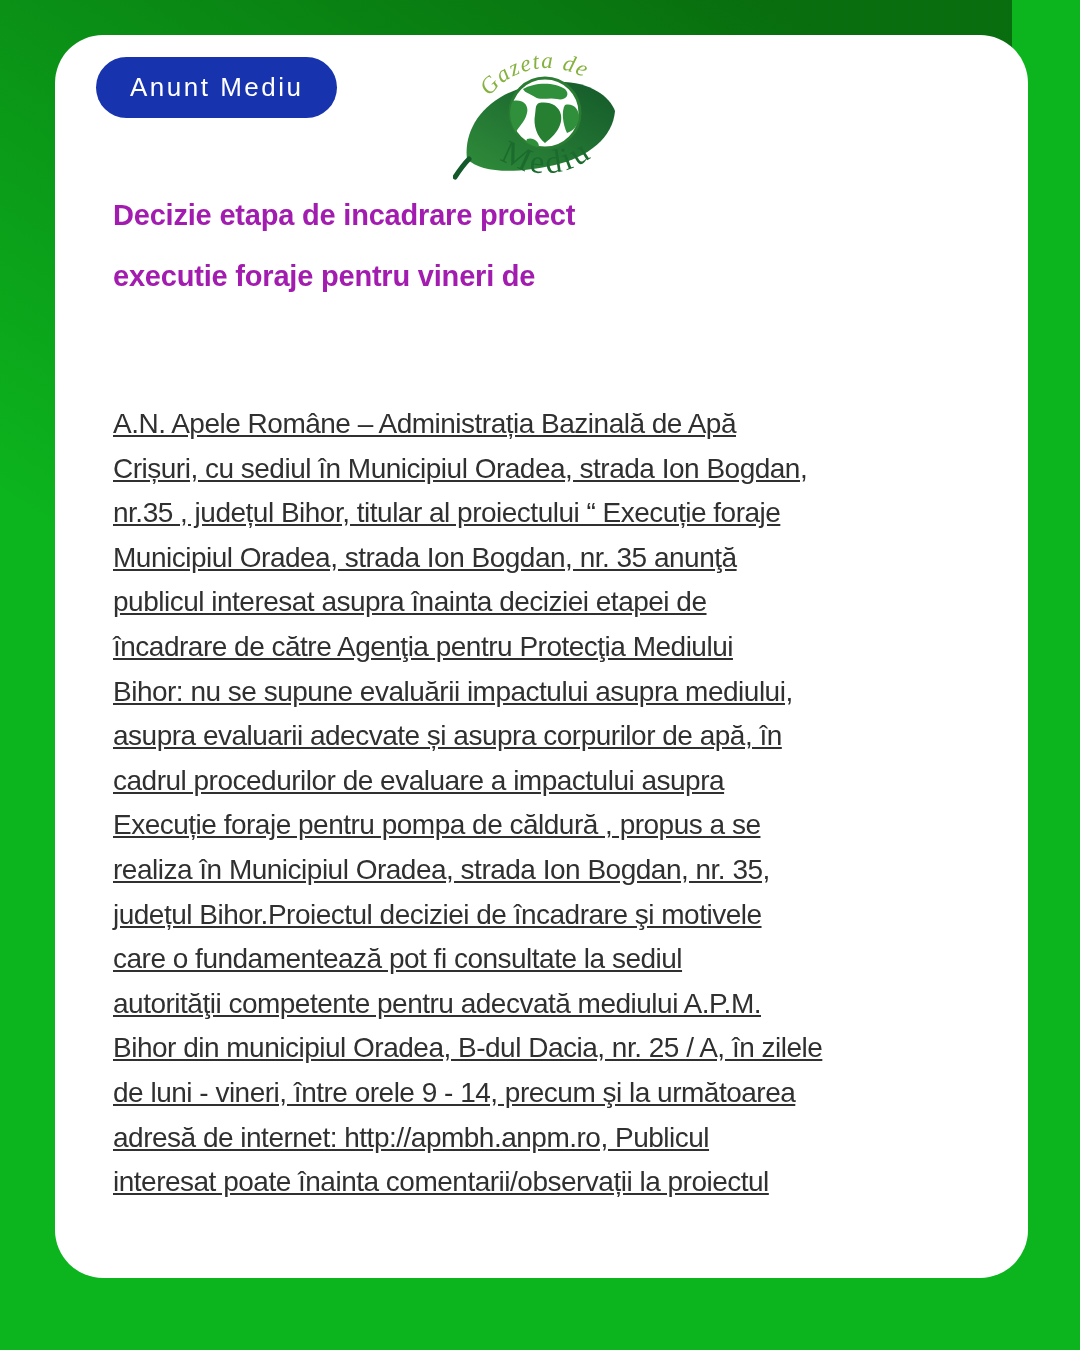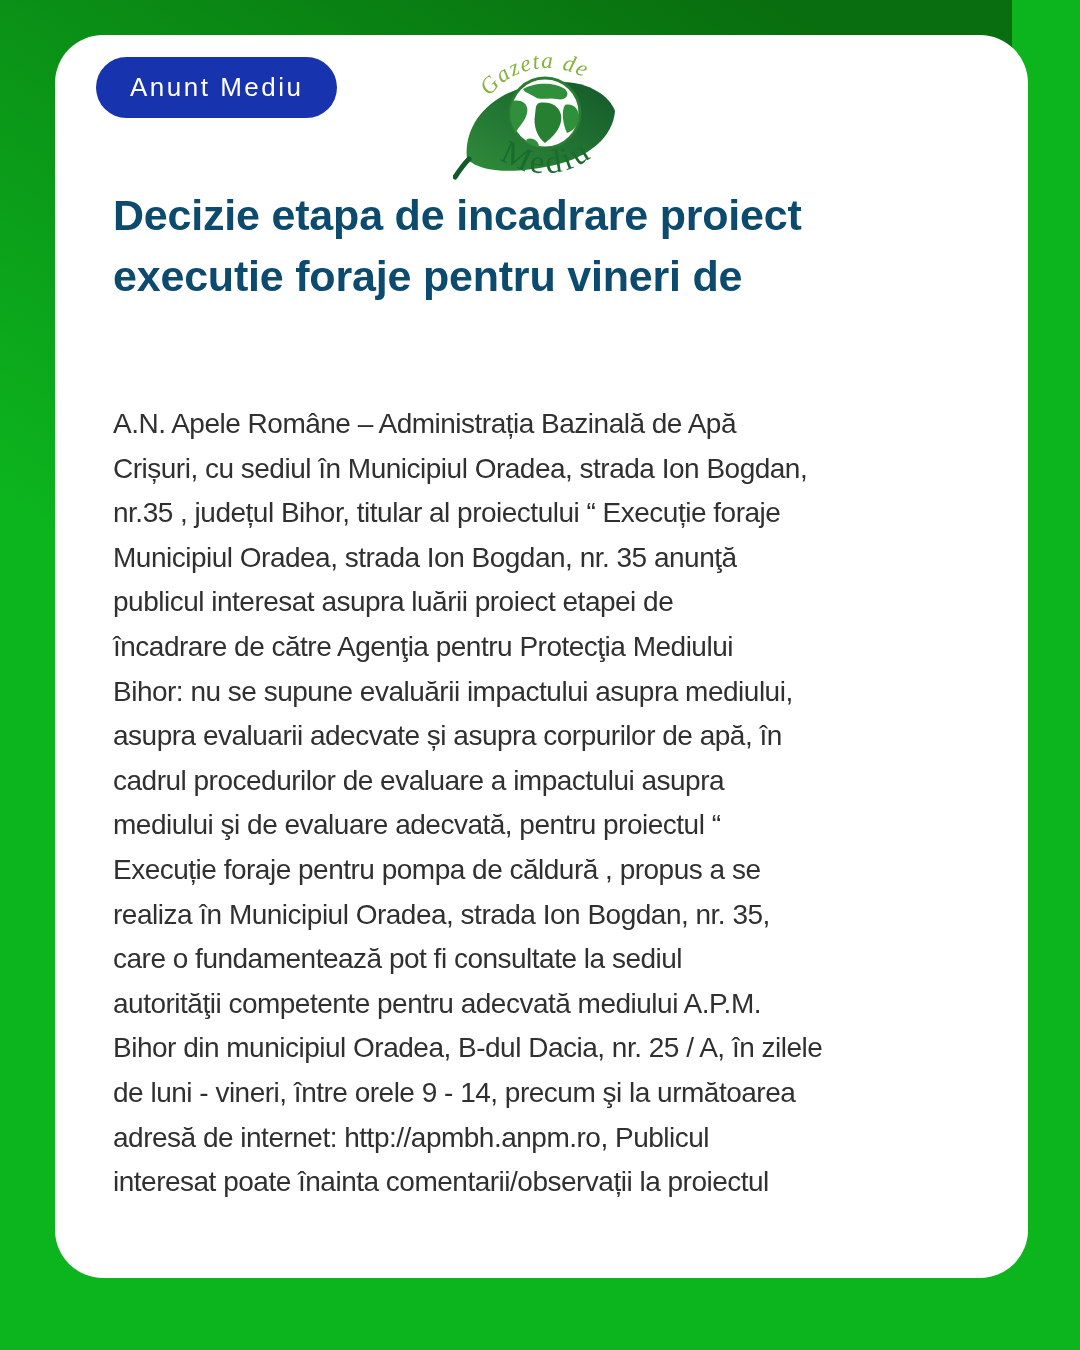--- a/index.html
+++ b/index.html
@@ -24,28 +24,29 @@
   }
   .badge span{
     color:#ffffff;font-size:26px;letter-spacing:2.5px;font-weight:400;
   }
   .logo{
     position:absolute;left:50%;transform:translateX(-50%);top:4px;
     width:178px;height:150px;
   }
   .title{
     position:absolute;left:58px;top:150px;width:900px;
-    color:#0c4a6e;font-size:43px;font-weight:700;line-height:61px;
+    color:#a21caf;font-size:29px;font-weight:700;line-height:61px;
     letter-spacing:-0.2px;
   }
   .title .title-line{white-space:nowrap;}
   .body-text{
     position:absolute;left:58px;top:367px;width:905px;
     color:#303030;font-size:28px;line-height:44.6px;letter-spacing:-0.5px;
     font-weight:400;
+    text-decoration:underline;
   }
   .body-text .body-line{white-space:nowrap;}
 </style>
 </head>
 <body>
 
 <div class="bg-shade"></div>
 
 <div class="card">
 
@@ -93,28 +94,28 @@
   <div class="title">
       <div class="title-line">Decizie etapa de incadrare proiect</div>
       <div class="title-line">executie foraje pentru vineri de</div>
     </div>
 
   <div class="body-text">
       <div class="body-line">A.N. Apele Române – Administrația Bazinală de Apă</div>
       <div class="body-line">Crișuri, cu sediul în Municipiul Oradea, strada Ion Bogdan,</div>
       <div class="body-line">nr.35 , județul Bihor, titular al proiectului “ Execuție foraje</div>
       <div class="body-line">Municipiul Oradea, strada Ion Bogdan, nr. 35 anunţă</div>
-      <div class="body-line">publicul interesat asupra luării proiect etapei de</div>
+      <div class="body-line">publicul interesat asupra înainta deciziei etapei de</div>
       <div class="body-line">încadrare de către Agenţia pentru Protecţia Mediului</div>
       <div class="body-line">Bihor: nu se supune evaluării impactului asupra mediului,</div>
       <div class="body-line">asupra evaluarii adecvate și asupra corpurilor de apă, în</div>
       <div class="body-line">cadrul procedurilor de evaluare a impactului asupra</div>
-      <div class="body-line">mediului şi de evaluare adecvată, pentru proiectul “</div>
       <div class="body-line">Execuție foraje pentru pompa de căldură , propus a se</div>
       <div class="body-line">realiza în Municipiul Oradea, strada Ion Bogdan, nr. 35,</div>
+      <div class="body-line">județul Bihor.Proiectul deciziei de încadrare şi motivele</div>
       <div class="body-line">care o fundamentează pot fi consultate la sediul</div>
       <div class="body-line">autorităţii competente pentru adecvată mediului A.P.M.</div>
       <div class="body-line">Bihor din municipiul Oradea, B-dul Dacia, nr. 25 / A, în zilele</div>
       <div class="body-line">de luni - vineri, între orele 9 - 14, precum şi la următoarea</div>
       <div class="body-line">adresă de internet: http://apmbh.anpm.ro, Publicul</div>
       <div class="body-line">interesat poate înainta comentarii/observații la proiectul</div>
     </div>
 
 </div>
 

